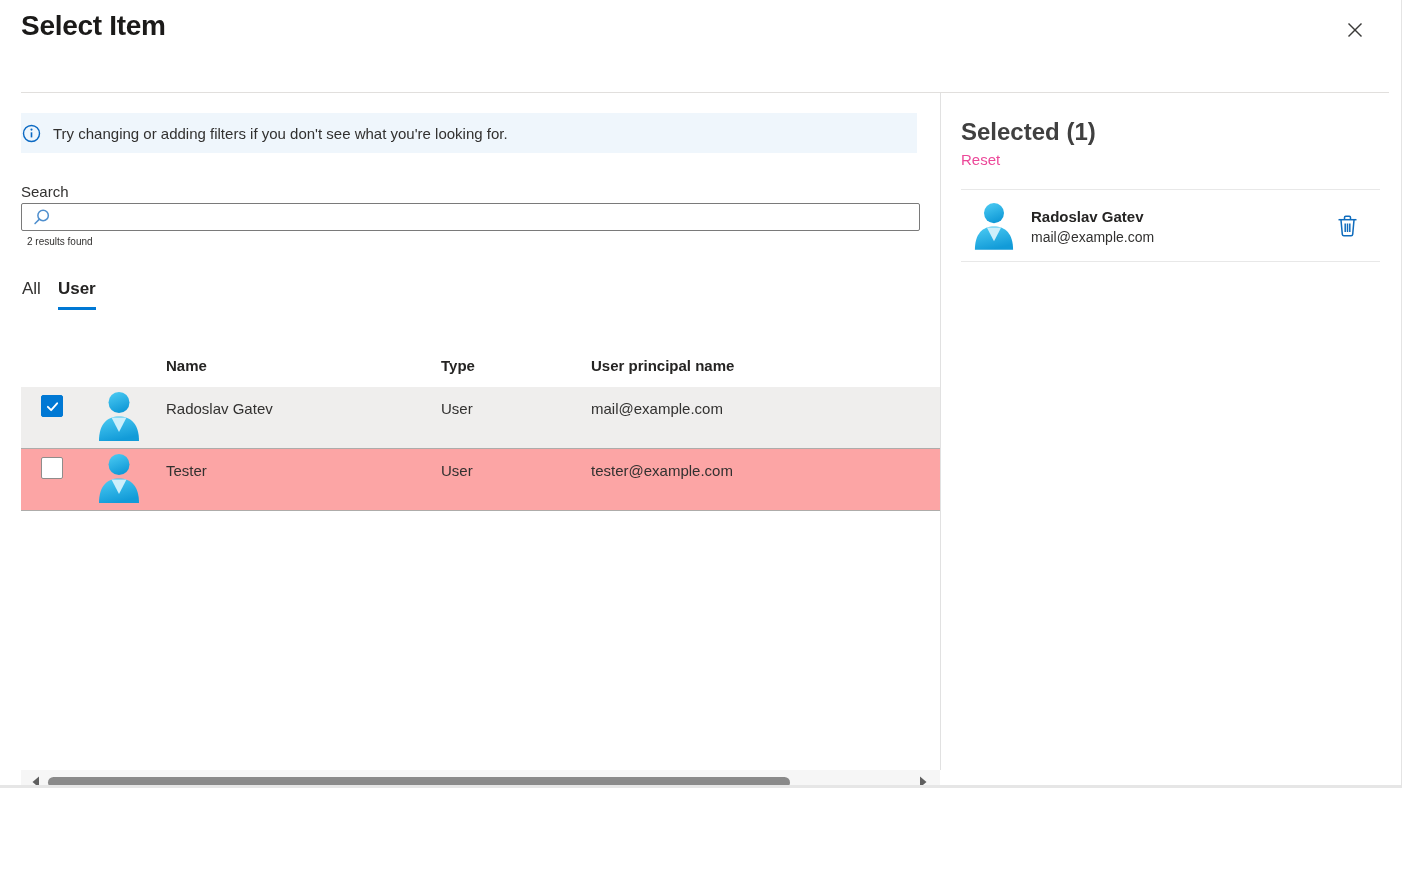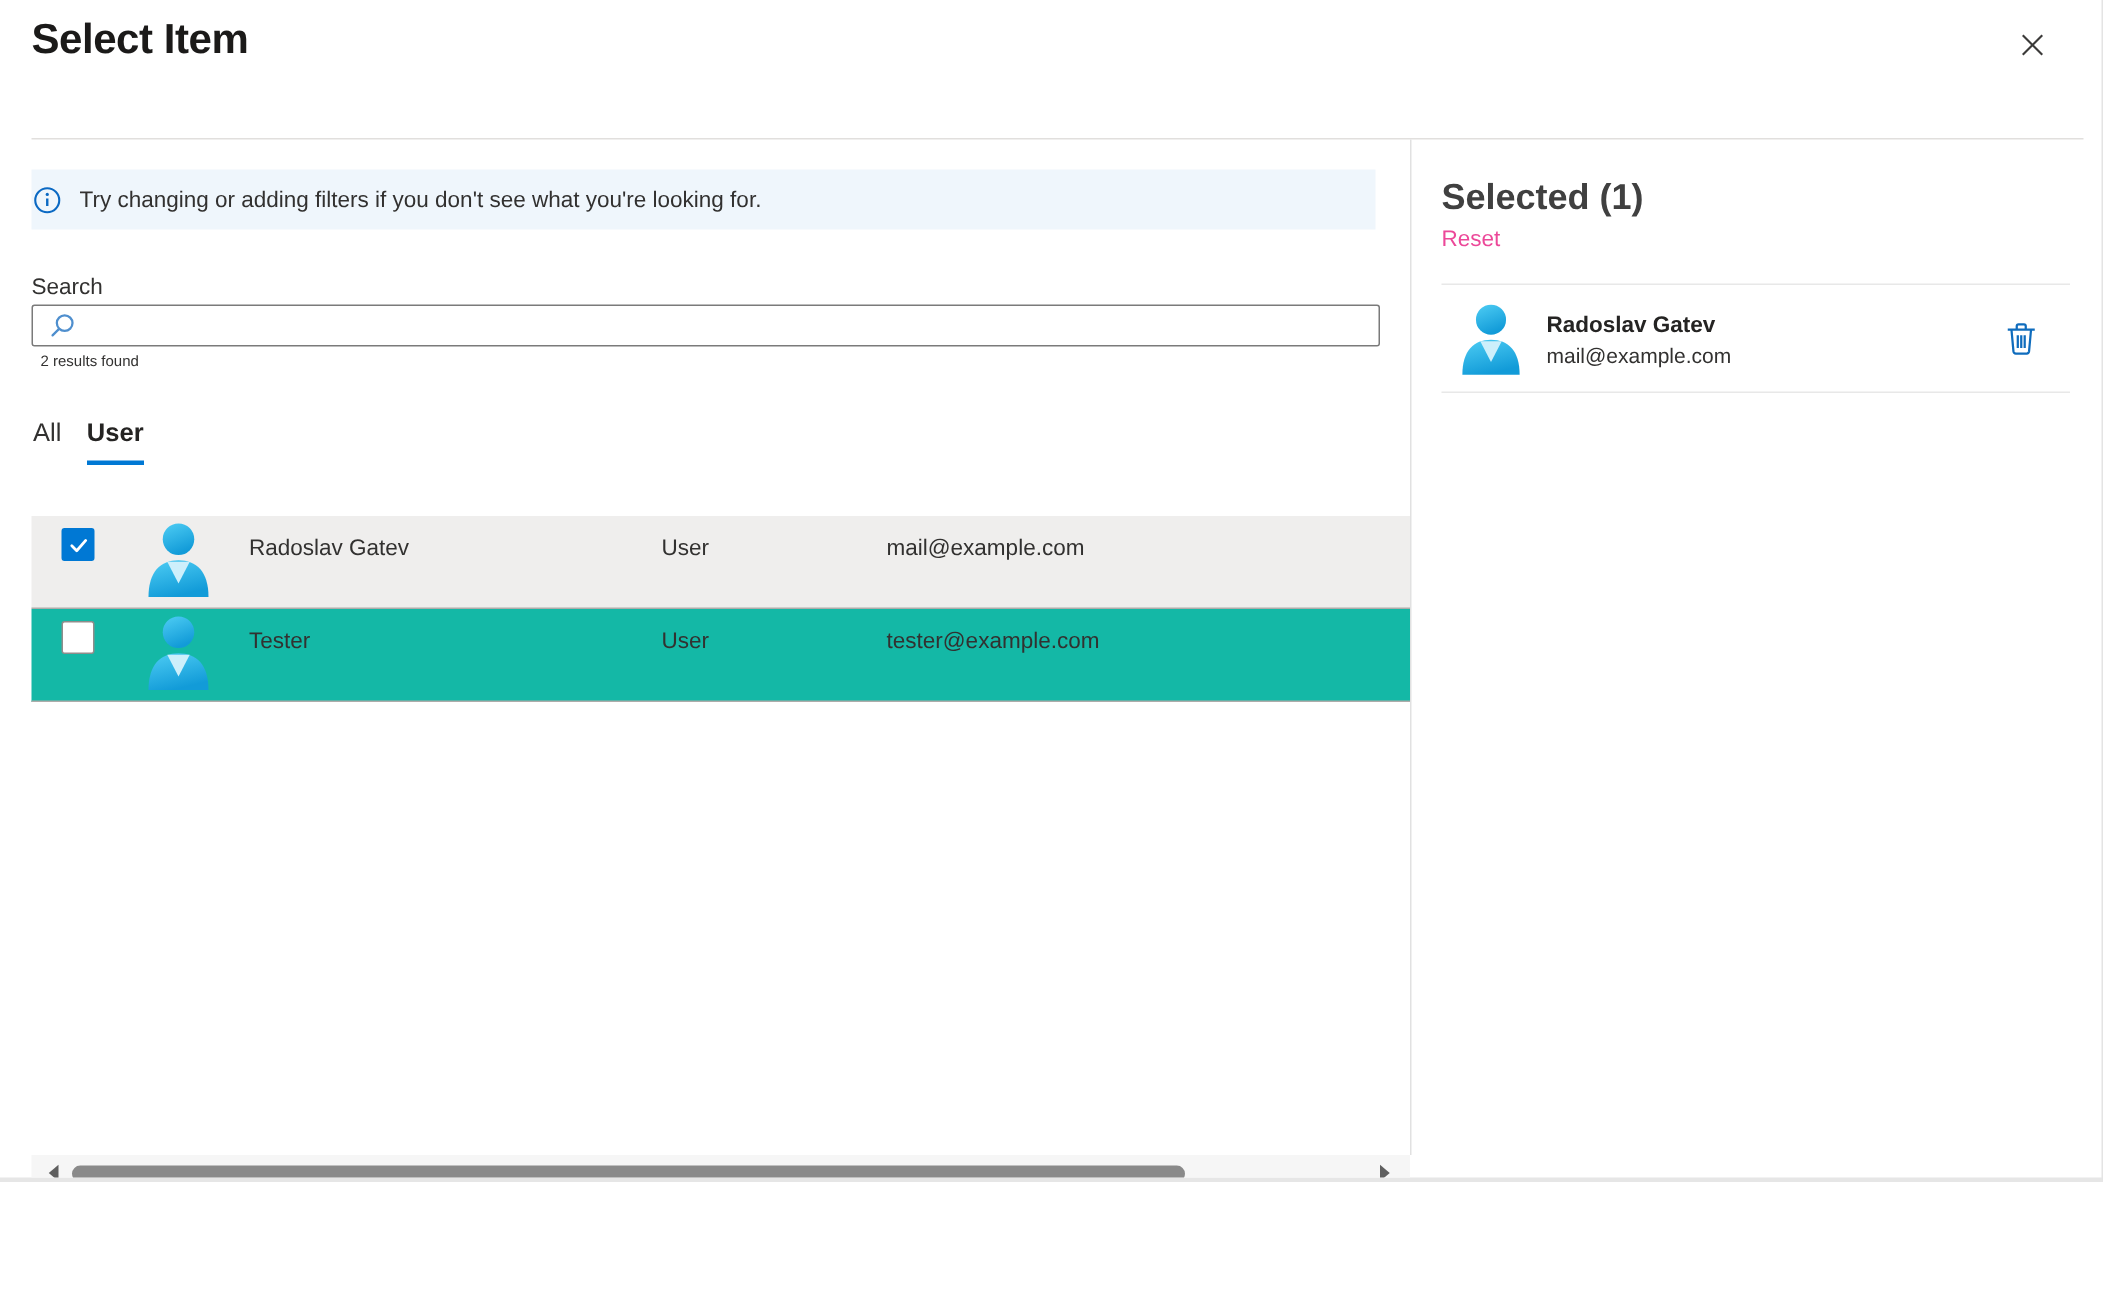--- a/index.html
+++ b/index.html
@@ -58,21 +58,21 @@
     font-size: 17px; color: #323130; padding-bottom: 8px;
     border-bottom: 3px solid transparent; cursor: pointer;
   }
   .tab.active { font-weight: 700; color: #252423; border-bottom-color: #0078d4; }
   
   .table { position: absolute; left: 21px; top: 344px; width: 919px; }
   .t-row { display: flex; align-items: stretch; }
   .t-head { height: 43px; }
   .t-head .cell { font-weight: 700; font-size: 15px; color: #252423; display:flex; align-items:center; }
   .row {
-    height: 62px; background: #14b8a6; border-bottom: 1px solid #aeacaa; cursor: pointer;
+    height: 62px; background: #fca5a5; border-bottom: 1px solid #aeacaa; cursor: pointer;
   }
   .row.checked { background: #efeeed; }
   .c-check { width: 69px; display: flex; align-items: flex-start; padding: 8px 0 0 20px; }
   .c-avatar { width: 76px; padding: 4px 0 0 7px; }
   .c-name { width: 275px; padding-top: 13px; font-size: 15px; }
   .c-type { width: 150px; padding-top: 13px; font-size: 15px; }
   .c-upn  { flex: 1; padding-top: 13px; font-size: 15px; }
   .t-head .c-name, .t-head .c-type, .t-head .c-upn { padding-top: 0; }
   .checkbox {
     width: 22px; height: 22px; border: 1px solid #8f8d8b; border-radius: 2px;
@@ -160,20 +160,27 @@
     <input type="text" value="" style="">
   </div>
   <div class="results-count">2 results found</div>
 
   <div class="tabs">
     <div class="tab">All</div>
     <div class="tab active">User</div>
   </div>
 
   <div class="table">
+    <div class="t-row t-head">
+      <div class="cell c-check"></div>
+      <div class="cell c-avatar"></div>
+      <div class="cell c-name">Name</div>
+      <div class="cell c-type">Type</div>
+      <div class="cell c-upn">User principal name</div>
+    </div>
 
     <div class="t-row row checked">
       <div class="c-check">
         <span class="checkbox checked">
           <svg width="15" height="15" viewBox="0 0 21 21">
             <polyline points="4,11 8.6,15.6 17,6" fill="none" stroke="#fff" stroke-width="2.6" stroke-linecap="round" stroke-linejoin="round"></polyline>
           </svg>
         </span>
       </div>
       <div class="c-avatar">

